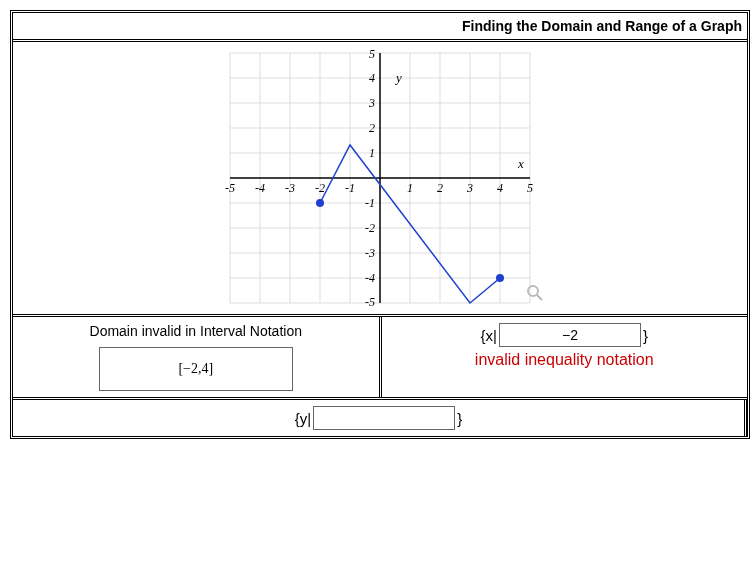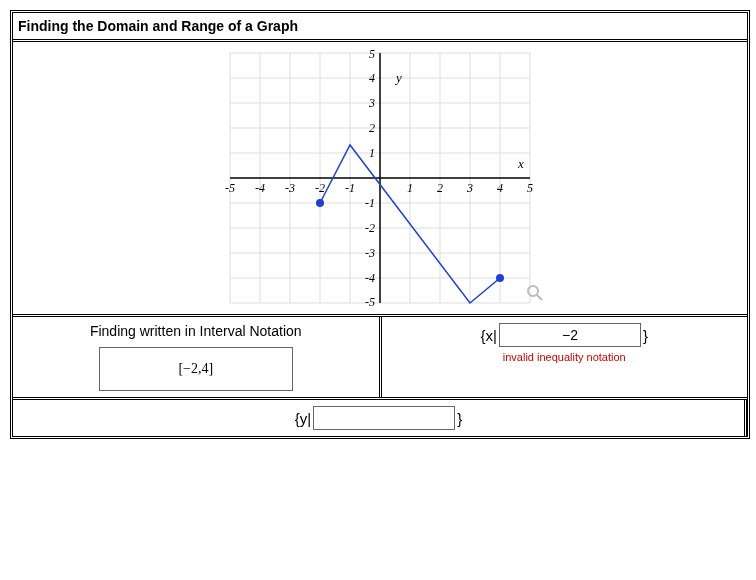--- a/index.html
+++ b/index.html
@@ -1,31 +1,31 @@
 <!DOCTYPE html>
 <html><head>
 <meta charset="utf-8">
 <style>
 body{margin:0;padding:10px;font-family:Arial,Helvetica,sans-serif;font-size:14px;color:#000;background:#fff}
 .wrap{width:734px;border:3px double #000}
-.title{text-align:left;font-weight:bold;padding:5px;border-bottom:3px double #000}
+.title{text-align:right;font-weight:bold;padding:5px;border-bottom:3px double #000}
 .instr{padding:5px 8px;border-bottom:3px double #000}
 .graph-cell{padding:6px;border-bottom:3px double #000}
 .graph-box{position:relative;width:340px;height:260px;margin:0 auto;background:#fff}
 svg{display:block}
 .row{display:flex;border-bottom:3px double #000}
 .row:last-child{border-bottom:none}
 .cell{flex:1;padding:6px 10px;text-align:center}
 .cell:first-child{border-right:3px double #000}
 .cell-head{margin-bottom:8px}
 .inputbox{display:inline-block;min-width:180px;height:26px;line-height:26px;border:1px solid #666;padding:8px 6px;text-align:center;font-family:Liberation Serif, serif}
 .set-wrap{display:inline-flex;align-items:center;gap:2px}
 .brace{font-size:15px}
 .mag{position:absolute;right:6px;bottom:6px;color:#999}
-.err{color:#c00;font-size:11px;margin-top:4px}
+.err{color:#c00;font-size:16px;margin-top:4px}
 .sbox{width:140px;height:22px;border:1px solid #666;text-align:center;line-height:22px}
 </style>
 </head>
 <body>
 
 <div class="wrap">
   <div class="title">Finding the Domain and Range of a Graph</div>
 
   <div class="graph-cell">
     <div class="graph-box">
@@ -95,21 +95,21 @@
         <svg width="18" height="18" viewBox="0 0 18 18">
             <circle cx="7" cy="7" r="5" fill="none" stroke="#bbb" stroke-width="2"></circle>
             <line x1="11" y1="11" x2="16" y2="16" stroke="#bbb" stroke-width="2"></line>
           </svg>
       </span>
     </div>
   </div>
 
   <div class="row">
     <div class="cell">
-      <div class="cell-head">Finding written in Interval Notation</div>
+      <div class="cell-head">Domain invalid in Interval Notation</div>
       <span class="inputbox">[−2,4]</span>
     </div>
     <div class="cell">
       <div class="set-wrap">
         <span class="brace">{x|</span>
         <span class="sbox">−2</span>
         <span class="brace">}</span>
       </div>
       <div class="err">invalid inequality notation</div>
     </div>

